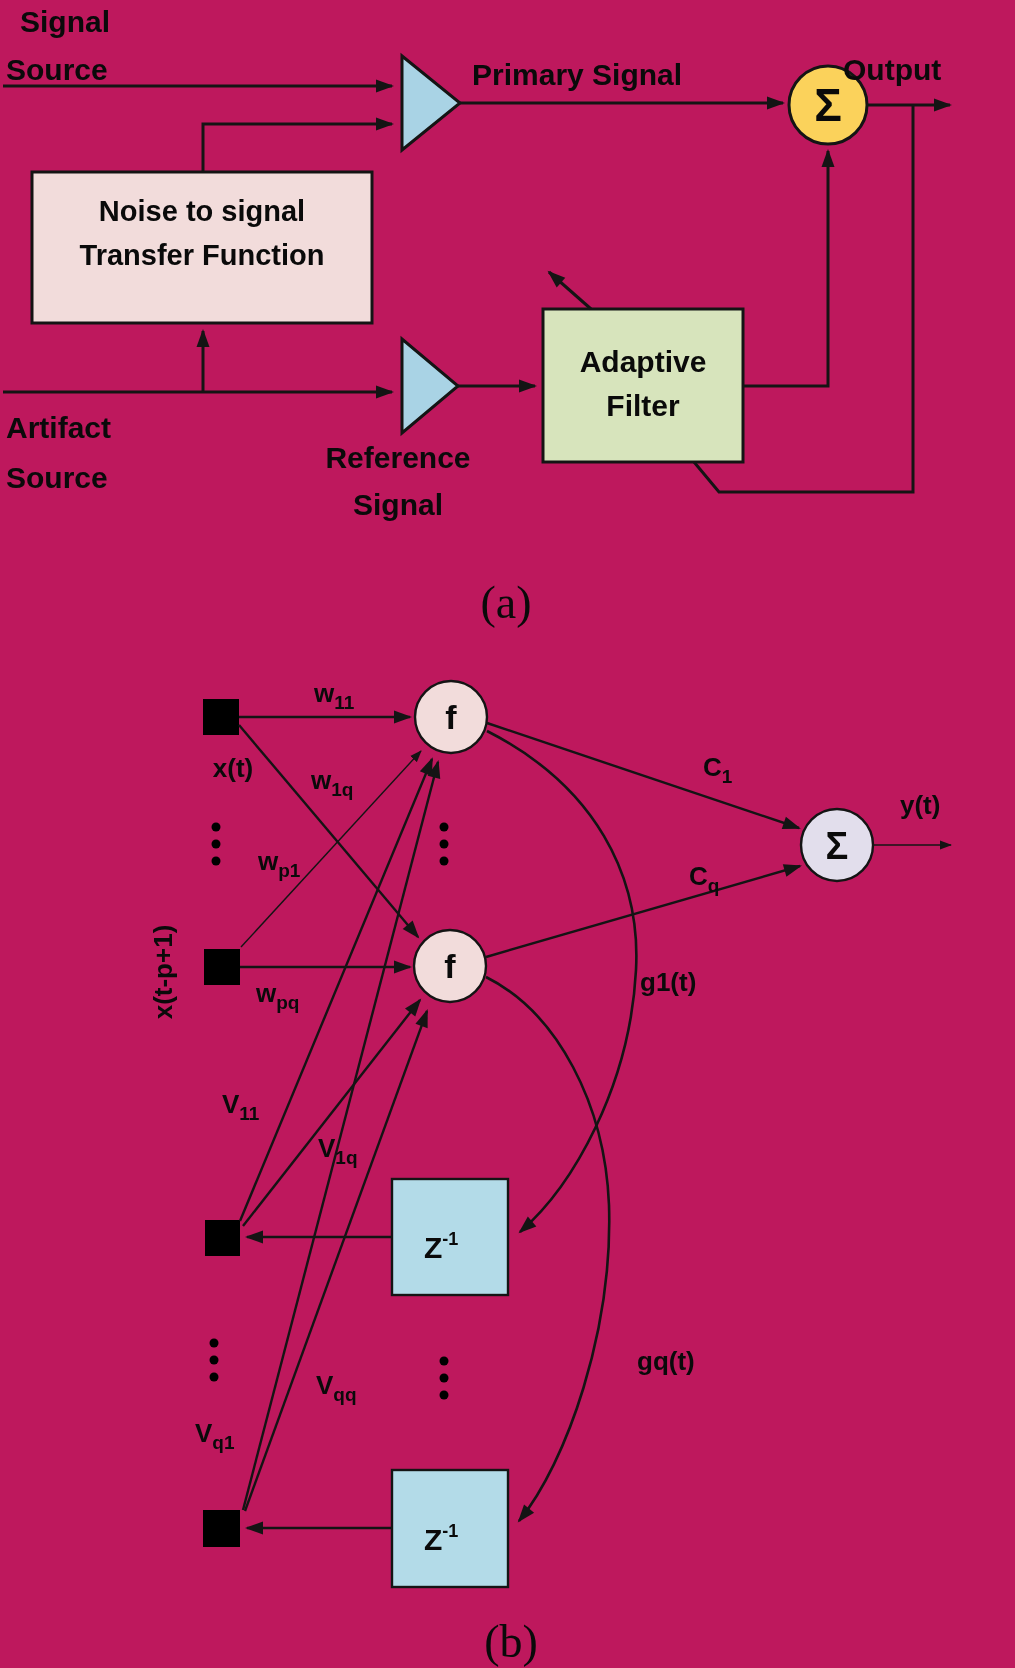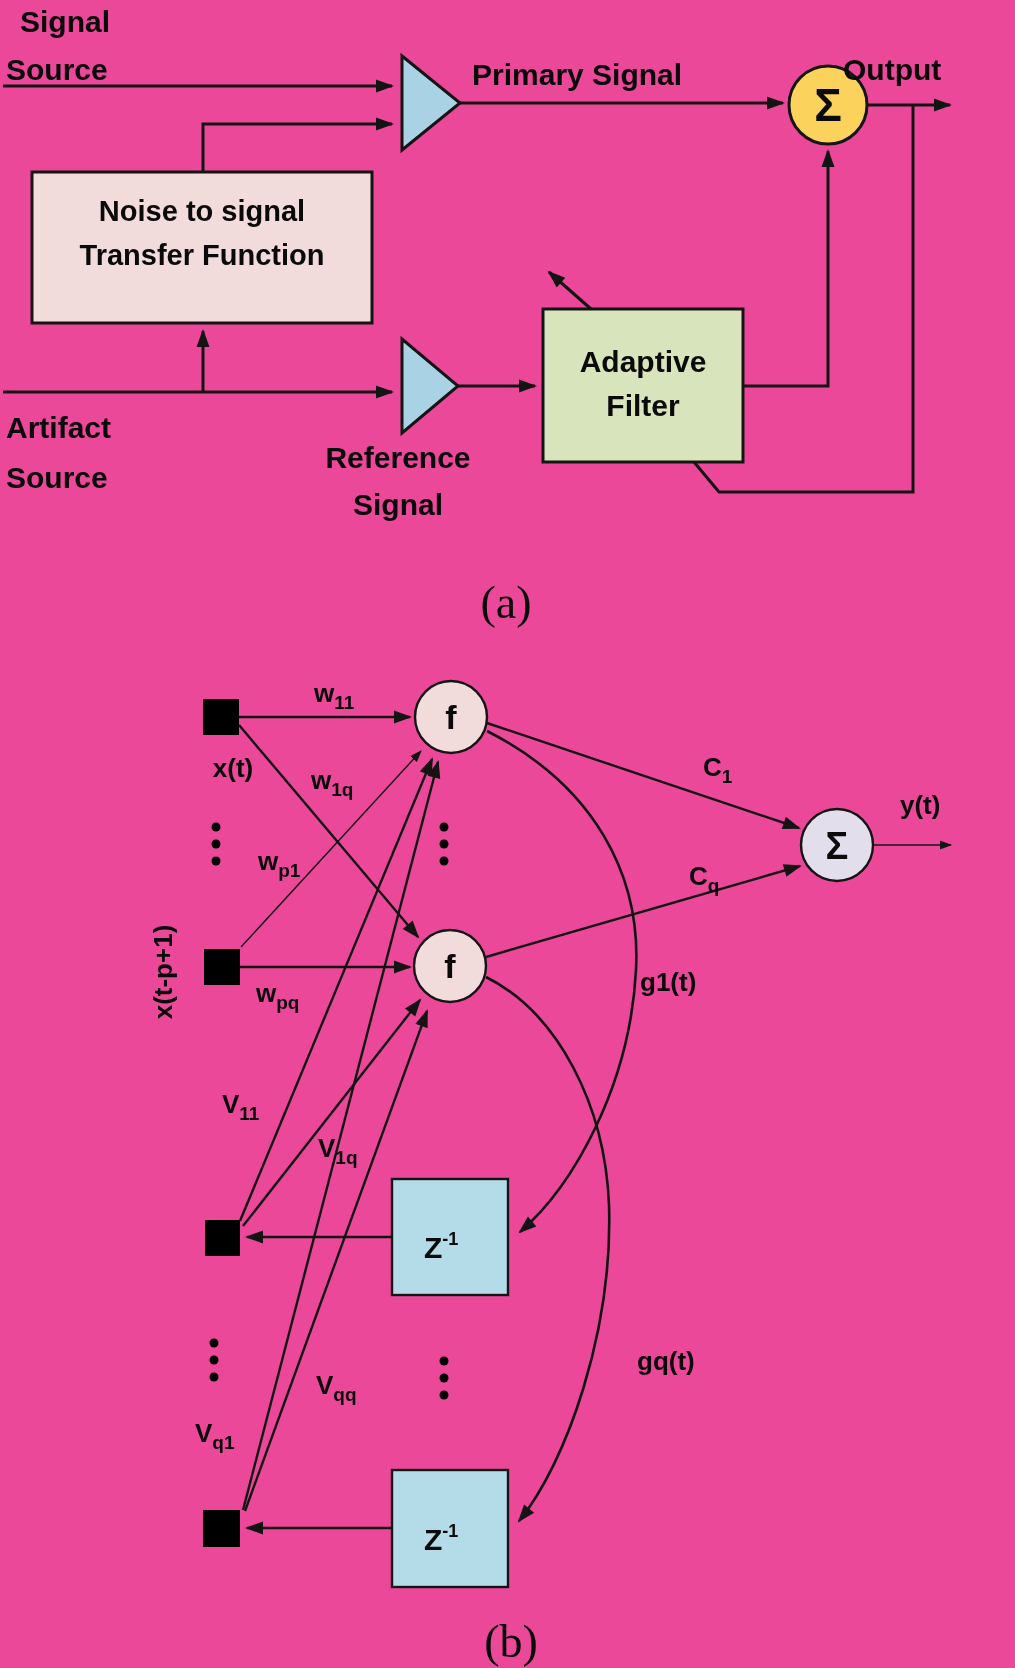--- a/index.html
+++ b/index.html
@@ -1,16 +1,16 @@
 <!DOCTYPE html>
 <html><head>
 <meta charset="utf-8">
 <style>
   html,body{margin:0;padding:0;background:#ffffff;}
-  .page{position:relative;width:1015px;height:1668px;background:#ec4899;}
+  .page{position:relative;width:1015px;height:1668px;background:#be185d;}
   svg{display:block;}
   svg text{fill:#0a0a0a;}
   .ln  {stroke:#141414;stroke-width:3;fill:none;}
   .lnb {stroke:#141414;stroke-width:2.4;fill:none;}
   .lncurve{stroke:#141414;stroke-width:2.6;fill:none;}
   .thin{stroke:#141414;stroke-width:1.4;fill:none;}
   .thino{stroke:#141414;stroke-width:1.6;fill:none;}
   .shape{stroke:#141414;stroke-width:3;}
   .shapeb{stroke:#141414;stroke-width:2.4;}
   .sqin{fill:#000000;stroke:none;}

